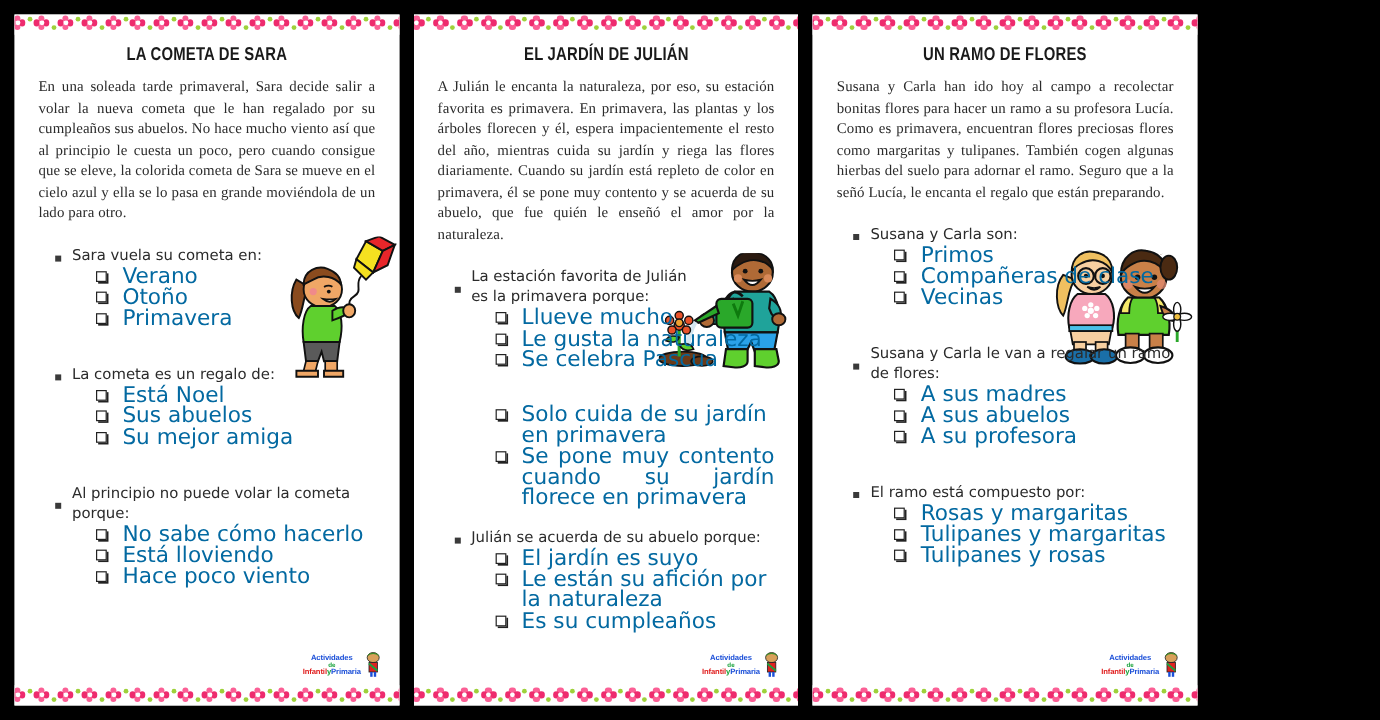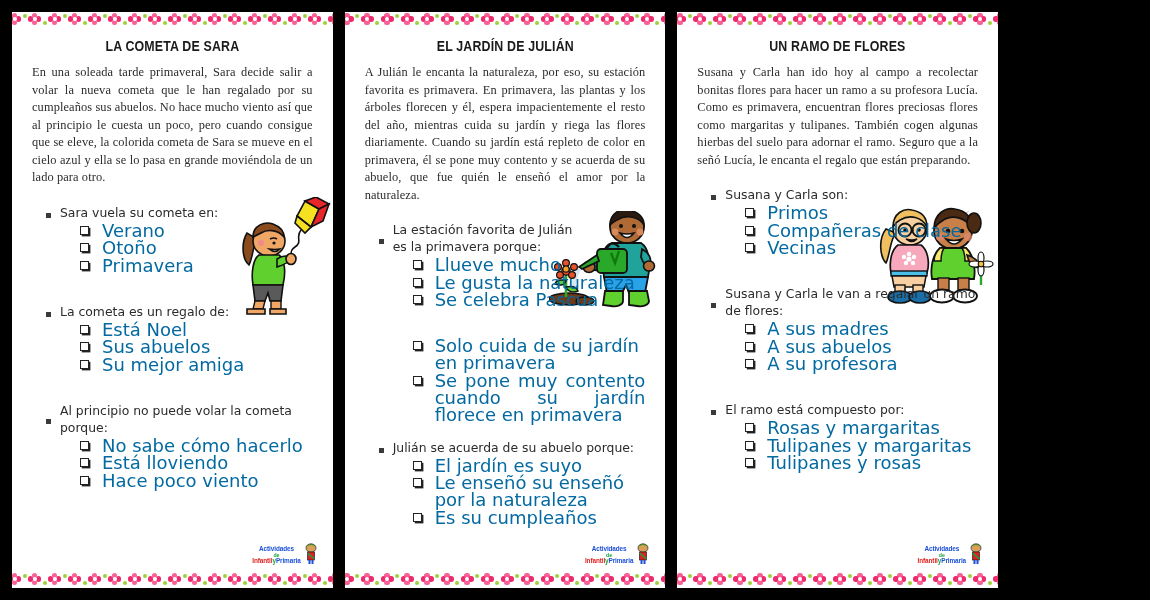--- a/index.html
+++ b/index.html
@@ -863,21 +863,21 @@
           <div class="q-stem">
             <span class="q-bullet"></span>
             <span class="txt">Julián se acuerda de su abuelo porque:</span>
           </div>
           <div class="opt">
               <span class="checkbox"></span>
               <span class="txt">El jardín es suyo</span>
             </div>
           <div class="opt">
               <span class="checkbox"></span>
-              <span class="txt">Le enseñó su enseñó por la naturaleza</span>
+              <span class="txt">Le están su afición por la naturaleza</span>
             </div>
           <div class="opt">
               <span class="checkbox"></span>
               <span class="txt">Es su cumpleaños</span>
             </div>
         </div>
       </div>
 
       <div class="logo">
         <div class="logo-text">

